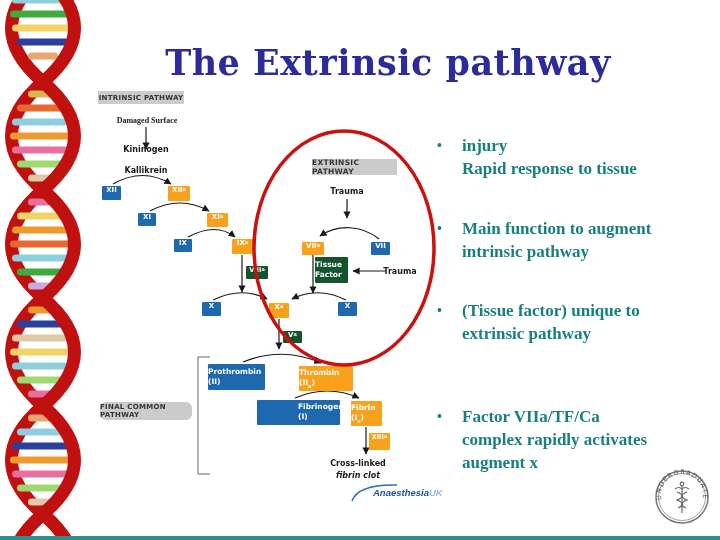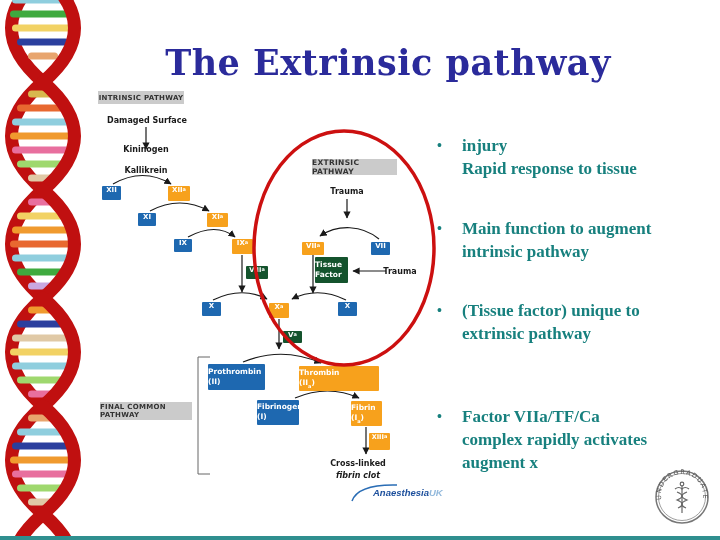--- a/index.html
+++ b/index.html
@@ -113,23 +113,23 @@
       <path d="M279,319 L279,349" marker-end="url(#ah)"></path>
       <path d="M243,362 Q282,346 321,363" marker-end="url(#ah)"></path>
       <path d="M295,398 Q328,384 359,398" marker-end="url(#ah)"></path>
       <path d="M366,427 L366,454" marker-end="url(#ah)"></path>
     </g>
     <path d="M210,357 L198,357 L198,474 L210,474" stroke="#666" stroke-width="1" fill="none"></path>
   </svg>
 
   <div class="glabel" style="left:98px;top:91px;width:86px;height:13px;font-size:7px;">INTRINSIC PATHWAY</div>
   <div class="glabel" style="left:312px;top:159px;width:85px;height:16px;">EXTRINSIC PATHWAY</div>
-  <div class="glabel" style="left:100px;top:402px;width:92px;height:18px;font-size:7px;">FINAL COMMON  PATHWAY</div>
-
-  <div class="dlabel" style="left:107px;top:115px;width:80px;">Damaged Surface</div>
+  <div class="glabel" style="left:100px;top:402px;width:92px;height:18px;font-size:7px;border-radius:6px;">FINAL COMMON  PATHWAY</div>
+
+  <div class="dlabel" style="left:107px;top:115px;width:80px;font-family:Liberation Serif, serif;">Damaged Surface</div>
   <div class="dlabel" style="left:116px;top:144px;width:60px;">Kininogen</div>
   <div class="dlabel" style="left:116px;top:165px;width:60px;">Kallikrein</div>
   <div class="dlabel" style="left:322px;top:186px;width:50px;">Trauma</div>
   <div class="dlabel" style="left:375px;top:266px;width:50px;">Trauma</div>
   <div class="dlabel" style="left:326px;top:458px;width:64px;">
     <span style="display:block;">Cross-linked</span>
     <span style="display:block;font-style:italic;">fibrin clot</span>
   </div>
 
   <div class="node blue" style="left:102px;top:186px;width:19px;height:14px;">
@@ -186,25 +186,25 @@
     </div>
   <div class="node green" style="left:283px;top:331px;width:19px;height:12px;">
       <span>V</span>
       <sub>a</sub>
     </div>
 
   <div class="node blue bignode" style="left:208px;top:364px;width:57px;height:26px;">
     <span>Prothrombin</span>
     <span><span>(II)</span><sub></sub><span></span></span>
   </div>
-  <div class="node orange bignode" style="left:299px;top:366px;width:80px;height:25px;">
+  <div class="node orange bignode" style="left:299px;top:366px;width:54px;height:25px;">
     <span>Thrombin</span>
     <span><span>(II</span><sub>a</sub><span>)</span></span>
   </div>
-  <div class="node blue bignode" style="left:257px;top:400px;width:42px;height:25px;">
+  <div class="node blue bignode" style="left:257px;top:400px;width:42px;height:25px;padding-left:41px;">
     <span>Fibrinogen</span>
     <span><span>(I)</span><sub></sub><span></span></span>
   </div>
   <div class="node orange bignode" style="left:351px;top:401px;width:31px;height:25px;">
     <span>Fibrin</span>
     <span><span>(I</span><sub>a</sub><span>)</span></span>
   </div>
   <div class="node orange" style="left:369px;top:433px;width:21px;height:17px;font-size:6.5px;">
       <span>XIII</span>
       <sub>a</sub>

